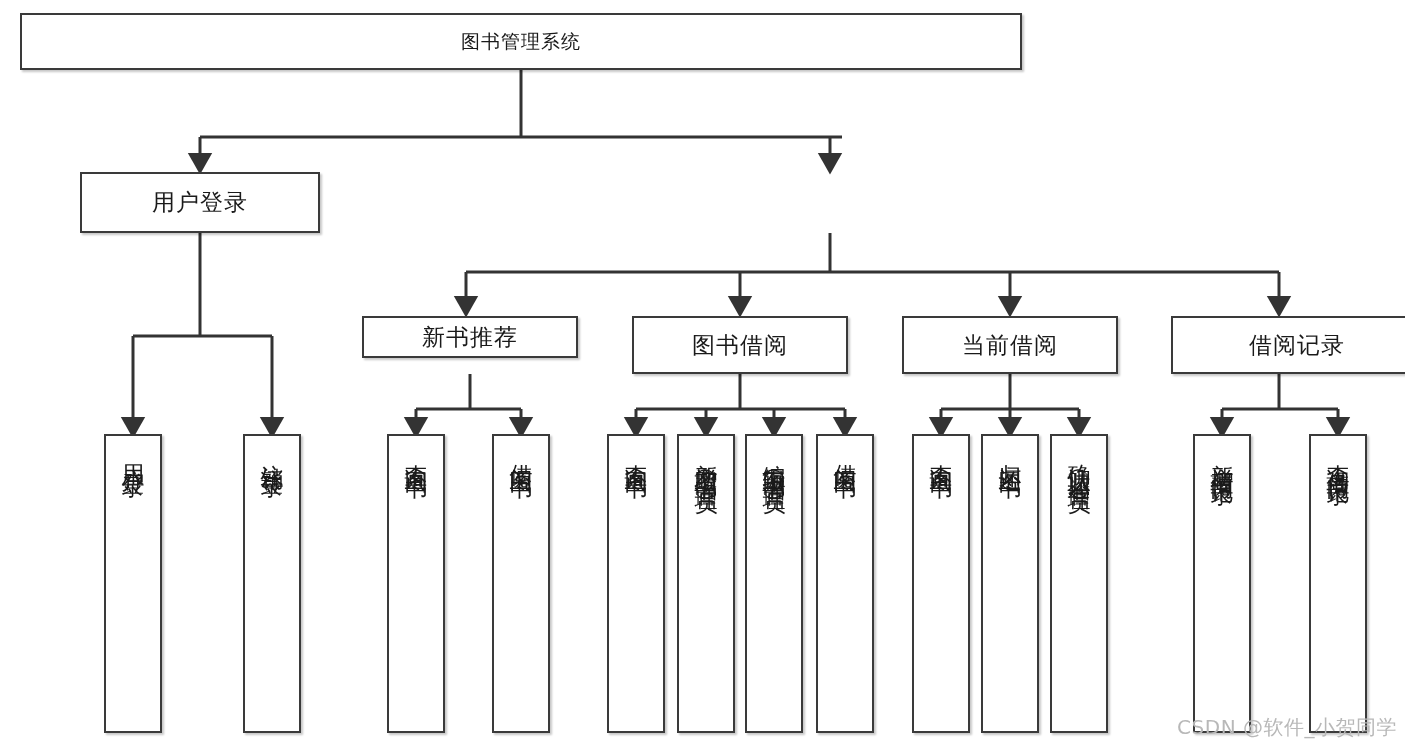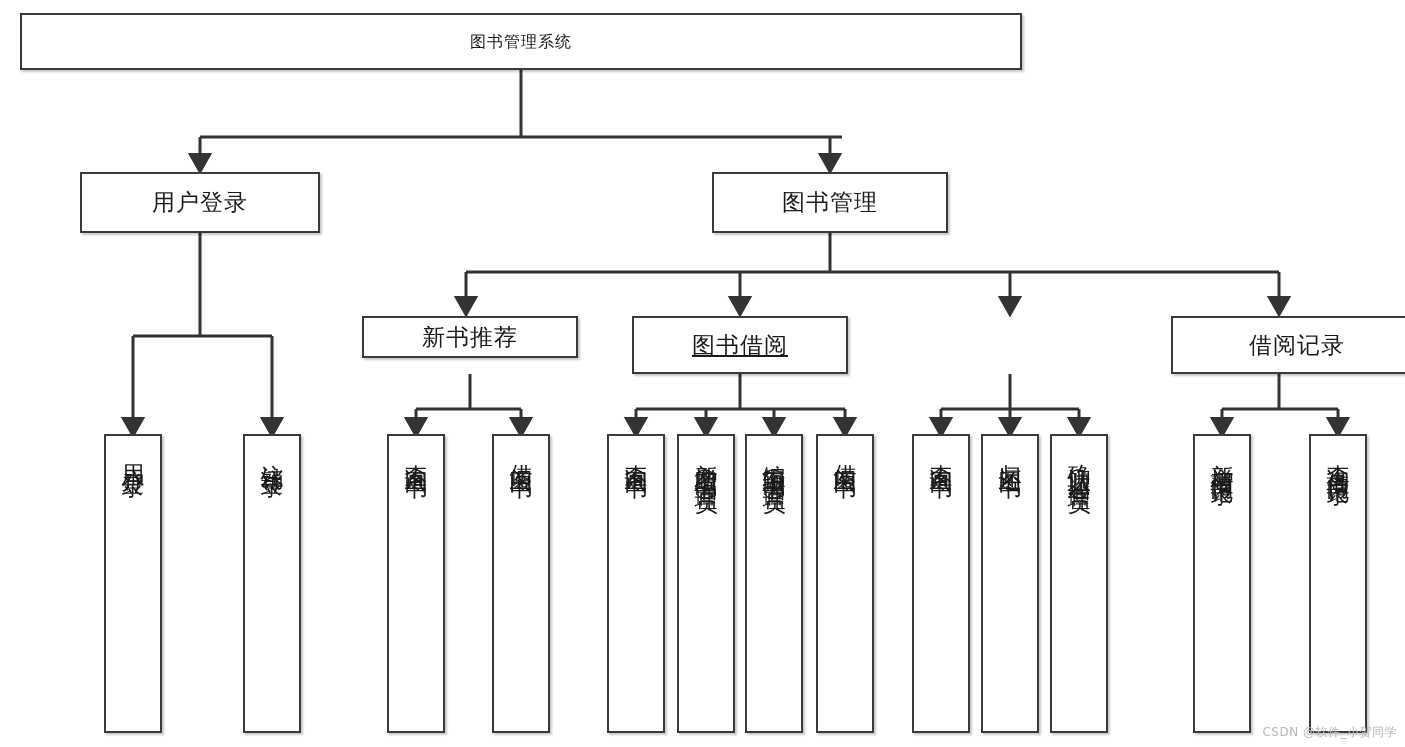--- a/index.html
+++ b/index.html
@@ -42,39 +42,39 @@
     display: block;
     text-align: center;
     line-height: 1.22;
     letter-spacing: 1px;
     white-space: nowrap;
   }
   .node.horiz .label {
     font-size: 23px;
   }
   .node.root .label {
-    font-size: 16px;
+    font-size: 19px;
   }
   .node.vert {
     align-items: flex-start;
     justify-content: center;
     padding-top: 10px;
   }
   .node.vert .label {
     writing-mode: vertical-rl;
     text-orientation: upright;
     font-size: 23px;
     letter-spacing: 4px;
     line-height: 1;
   }
   .watermark {
     position: absolute;
     right: 8px;
     bottom: 6px;
-    font-size: 12px;
+    font-size: 20px;
     color: #b8b8b8;
     letter-spacing: 0.5px;
     z-index: 3;
     white-space: nowrap;
   }
 </style>
 </head>
 <body>
 
 <div id="canvas">
@@ -129,29 +129,29 @@
     </g>
   </svg>
 
   <div class="node root horiz" style="left:20px; top:13px; width:1002px; height:57px;">
     <span class="label">图书管理系统</span>
   </div>
 
   <div class="node horiz" style="left:80px; top:172px; width:240px; height:61px;">
     <span class="label">用户登录</span>
   </div>
-  <div class="node horiz" style="left:712px; top:172px; width:236px; height:61px;">
-    <span class="label">图书管理</span>
-  </div>
 
   <div class="node horiz" style="left:362px; top:316px; width:216px; height:42px;">
     <span class="label">新书推荐</span>
   </div>
-  <div class="node horiz" style="left:632px; top:316px; width:216px; height:58px;text-decoration:underline;">
+  <div class="node horiz" style="left:632px; top:316px; width:216px; height:58px;">
     <span class="label">图书借阅</span>
+  </div>
+  <div class="node horiz" style="left:902px; top:316px; width:216px; height:58px;">
+    <span class="label">当前借阅</span>
   </div>
   <div class="node horiz" style="left:1171px; top:316px; width:252px; height:58px;">
     <span class="label">借阅记录</span>
   </div>
 
   <div class="node vert" style="left:104px; top:434px; width:58px; height:299px;">
     <span class="label">用户登录</span>
   </div>
   <div class="node vert" style="left:243px; top:434px; width:58px; height:299px;">
     <span class="label">注销登录</span>

